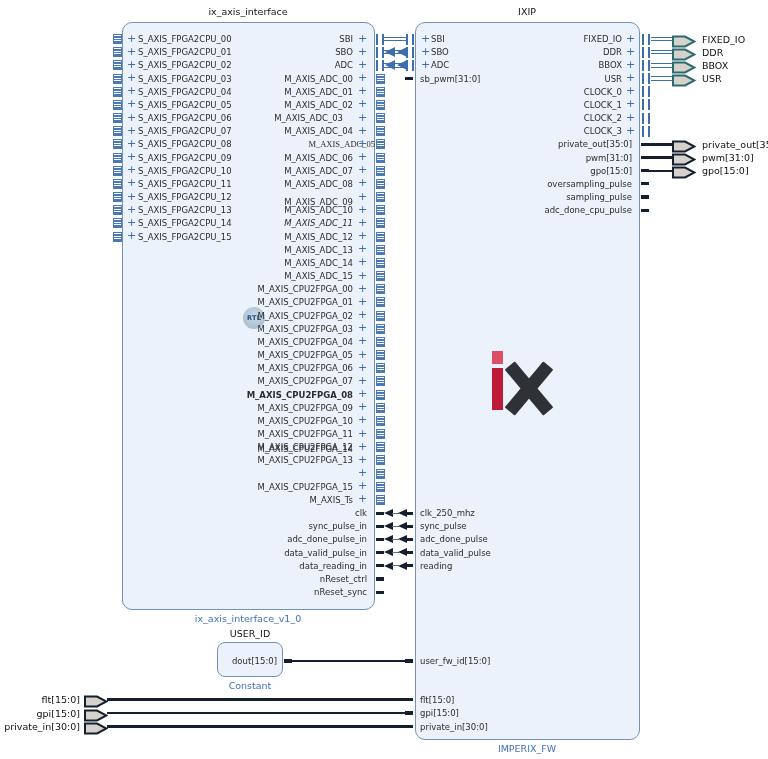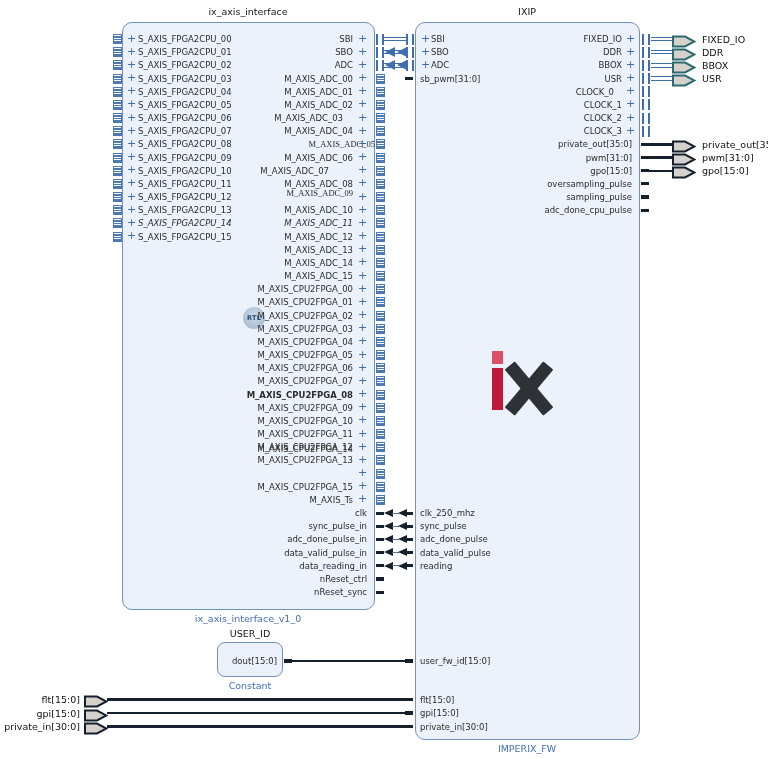--- a/index.html
+++ b/index.html
@@ -88,21 +88,21 @@
     <div class="plus" style="left: 127px; top: 178.37px;">+</div>
     <div class="lbl" style="left: 138px; top: 178.87px;">S_AXIS_FPGA2CPU_11</div>
     <div class="hstub" style="left: 113px; top: 192.04px;"></div>
     <div class="plus" style="left: 127px; top: 191.54px;">+</div>
     <div class="lbl" style="left: 138px; top: 192.04px;">S_AXIS_FPGA2CPU_12</div>
     <div class="hstub" style="left: 113px; top: 205.21px;"></div>
     <div class="plus" style="left: 127px; top: 204.71px;">+</div>
     <div class="lbl" style="left: 138px; top: 205.21px;">S_AXIS_FPGA2CPU_13</div>
     <div class="hstub" style="left: 113px; top: 218.38px;"></div>
     <div class="plus" style="left: 127px; top: 217.88px;">+</div>
-    <div class="lbl" style="left: 138px; top: 218.38px; font-style: italic;">S_AXIS_FPGA2CPU_14</div>
+    <div class="lbl" style="left: 138px; top: 218.38px;">S_AXIS_FPGA2CPU_14</div>
     <div class="hstub" style="left: 113px; top: 231.55px;"></div>
     <div class="plus" style="left: 127px; top: 231.05px;">+</div>
     <div class="lbl" style="left: 138px; top: 231.55px;">S_AXIS_FPGA2CPU_15</div>
     <div class="lbl" style="right: 415px; top: 34px;">SBI</div>
     <div class="plus" style="left: 358px; top: 33.5px;">+</div>
     <div class="bars" style="left: 376px; top: 33.5px;"></div>
     <div class="lbl" style="right: 415px; top: 47.17px;">SBO</div>
     <div class="plus" style="left: 358px; top: 46.67px;">+</div>
     <div class="bars" style="left: 376px; top: 46.67px;"></div>
     <div class="lbl" style="right: 415px; top: 60.34px;">ADC</div>
@@ -122,27 +122,27 @@
     <div class="hstub" style="left: 376px; top: 113.02px;"></div>
     <div class="lbl" style="right: 415px; top: 126.19px;">M_AXIS_ADC_04</div>
     <div class="plus" style="left: 358px; top: 125.69px;">+</div>
     <div class="hstub" style="left: 376px; top: 126.19px;"></div>
     <div class="lbl" style="right: 393px; top: 139.36px; font-family: Liberation Serif, serif;">M_AXIS_ADC_05</div>
     <div class="plus" style="left: 358px; top: 138.86px;">+</div>
     <div class="hstub" style="left: 376px; top: 139.36px;"></div>
     <div class="lbl" style="right: 415px; top: 152.53px;">M_AXIS_ADC_06</div>
     <div class="plus" style="left: 358px; top: 152.03px;">+</div>
     <div class="hstub" style="left: 376px; top: 152.53px;"></div>
-    <div class="lbl" style="right: 439px; top: 165.7px; text-align: center;">M_AXIS_ADC_07</div>
+    <div class="lbl" style="right: 415px; top: 165.7px; text-align: center;">M_AXIS_ADC_07</div>
     <div class="plus" style="left: 358px; top: 165.2px;">+</div>
     <div class="hstub" style="left: 376px; top: 165.7px;"></div>
     <div class="lbl" style="right: 415px; top: 178.87px;">M_AXIS_ADC_08</div>
     <div class="plus" style="left: 358px; top: 178.37px;">+</div>
     <div class="hstub" style="left: 376px; top: 178.87px;"></div>
-    <div class="lbl" style="right: 415px; top: 188px; font-family: Liberation Serif, serif;">M_AXIS_ADC_09</div>
+    <div class="lbl" style="right: 415px; top: 197px;">M_AXIS_ADC_09</div>
     <div class="plus" style="left: 358px; top: 191.54px;">+</div>
     <div class="hstub" style="left: 376px; top: 192.04px;"></div>
     <div class="lbl" style="right: 415px; top: 205.21px;">M_AXIS_ADC_10</div>
     <div class="plus" style="left: 358px; top: 204.71px;">+</div>
     <div class="hstub" style="left: 376px; top: 205.21px;"></div>
     <div class="lbl" style="right: 415px; top: 218.38px; font-style: italic;">M_AXIS_ADC_11</div>
     <div class="plus" style="left: 358px; top: 217.88px;">+</div>
     <div class="hstub" style="left: 376px; top: 218.38px;"></div>
     <div class="lbl" style="right: 415px; top: 231.55px;">M_AXIS_ADC_12</div>
     <div class="plus" style="left: 358px; top: 231.05px;">+</div>
@@ -314,21 +314,21 @@
       </svg></div>
     <div class="extlbl" style="left: 702px; top: 59.84px;">BBOX</div>
     <div class="lbl" style="right: 146px; top: 73.51px;">USR</div>
     <div class="plus" style="left: 626px; top: 73.01px;">+</div>
     <div class="bars" style="left: 642px; top: 73.01px;"></div>
     <div class="bus" style="left: 651px; top: 76.21px; width: 21px;"></div>
     <div class="pent" style="left: 672px; top: 72.01px;"><svg width="24" height="13">
         <path d="M1,1.5 H13 L22.5,6.5 L13,11.5 H1 Z" fill="#d7d1cc" stroke="#2a6b70" stroke-width="2"></path>
       </svg></div>
     <div class="extlbl" style="left: 702px; top: 73.01px;">USR</div>
-    <div class="lbl" style="right: 154px; top: 86.68px;">CLOCK_0</div>
+    <div class="lbl" style="right: 146px; top: 86.68px;">CLOCK_0</div>
     <div class="plus" style="left: 626px; top: 86.18px;">+</div>
     <div class="bars" style="left: 642px; top: 86.18px;"></div>
     <div class="lbl" style="right: 146px; top: 99.85px;">CLOCK_1</div>
     <div class="plus" style="left: 626px; top: 99.35px;">+</div>
     <div class="bars" style="left: 642px; top: 99.35px;"></div>
     <div class="lbl" style="right: 146px; top: 113.02px;">CLOCK_2</div>
     <div class="plus" style="left: 626px; top: 112.52px;">+</div>
     <div class="bars" style="left: 642px; top: 112.52px;"></div>
     <div class="lbl" style="right: 146px; top: 126.19px;">CLOCK_3</div>
     <div class="plus" style="left: 626px; top: 125.69px;">+</div>

